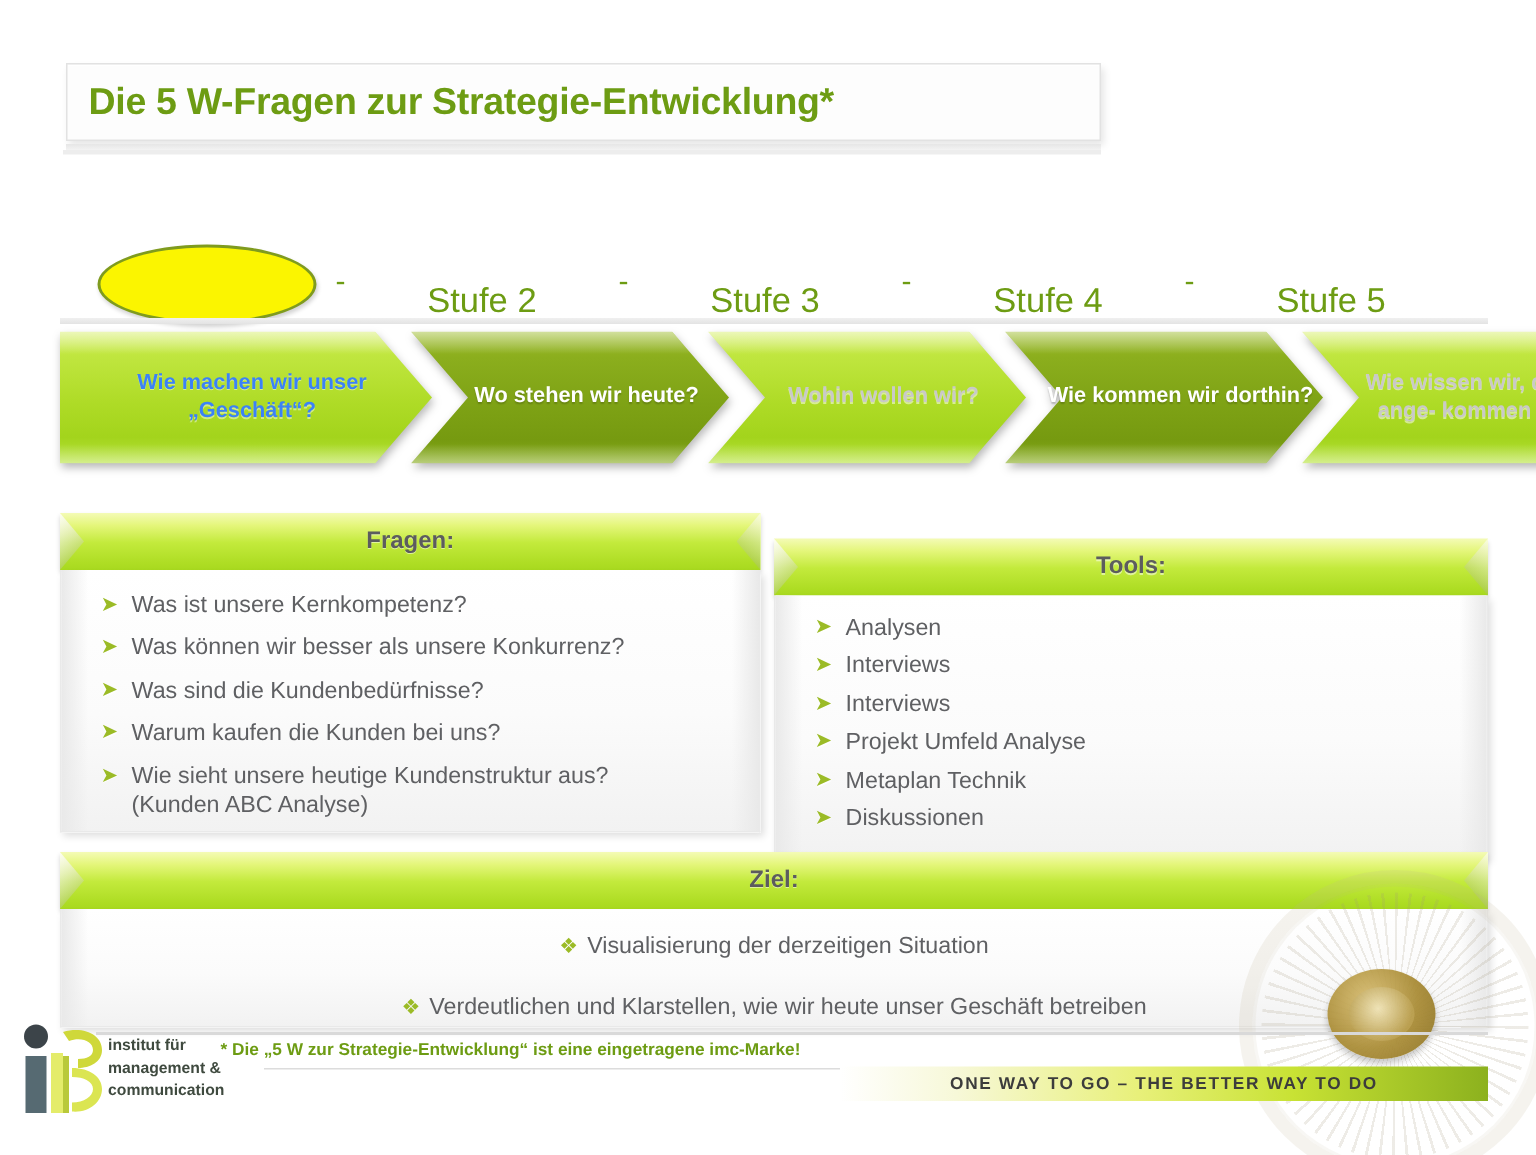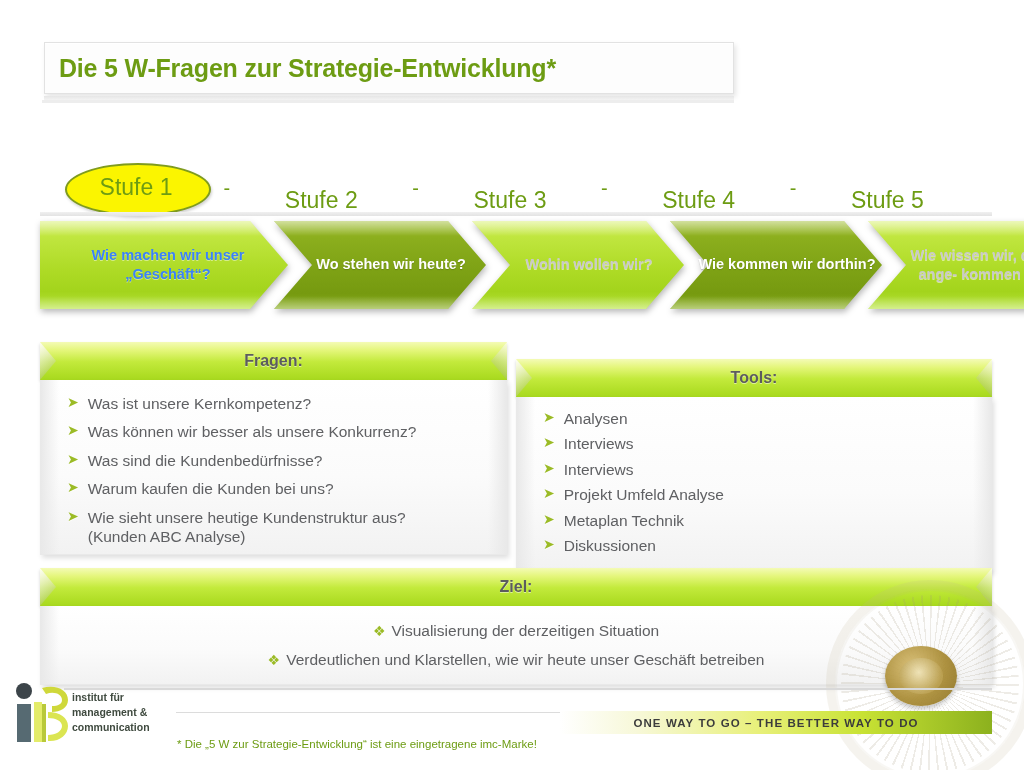--- a/index.html
+++ b/index.html
@@ -158,21 +158,21 @@
     flex:0 0 auto;
   }
   .bul-txt{white-space:pre-line;}
 
   #panel-fragen{left:40px;top:342px;width:467px;}
   #panel-tools{left:516px;top:359px;width:476px;}
   #panel-ziel{left:40px;top:568px;width:952px;}
 
   .ziel-list{position:relative;z-index:2;padding:16px 10px 16px 10px;text-align:center;}
   .ziel-row{
-    color:#5f6063;font-size:15.5px;margin-bottom:11px;
+    color:#5f6063;font-size:15.5px;margin-bottom:23px;
   }
   .ziel-row:last-child{margin-bottom:16px;}
   .ziel-ico{color:#9bbb26;margin-right:6px;font-size:14px;}
 
   
   .compass{
     position:absolute;right:-10px;bottom:-18px;width:190px;height:190px;
     border-radius:50%;
     border:9px solid rgba(190,178,150,.16);
     box-shadow:0 0 0 2px rgba(190,178,150,.10) inset;
@@ -197,22 +197,22 @@
 
   .foot-rule{
     position:absolute;left:64px;top:688px;width:928px;height:2px;
     background:#d9d9d9;
   }
   .foot-rule2{
     position:absolute;left:176px;top:712px;width:816px;height:1px;
     background:#dcdcdc;
   }
   .footnote{
-    position:absolute;left:177px;top:694px;
-    color:#6d9c13;font-size:11.5px;font-weight:normal;white-space:nowrap;margin-top:44px;
+    position:absolute;left:147px;top:694px;
+    color:#6d9c13;font-size:11.5px;font-weight:bold;white-space:nowrap;
   }
   .tagline-band{
     position:absolute;left:560px;top:711px;width:432px;height:23px;
     background:linear-gradient(90deg,#ffffff 0%,#f7f8d8 18%,#e8f07a 46%,#c8e234 70%,#8cb11e 100%);
   }
   .tagline{
     position:absolute;left:560px;top:711px;width:432px;height:23px;
     display:flex;align-items:center;justify-content:center;
     color:#3c3c3c;font-size:11.5px;font-weight:bold;letter-spacing:1.1px;
     white-space:nowrap;
@@ -242,21 +242,20 @@
     <div class="sep">-</div>
     <div class="stufe stufe-n">Stufe 2</div>
     <div class="sep">-</div>
     <div class="stufe stufe-n">Stufe 3</div>
     <div class="sep">-</div>
     <div class="stufe stufe-n">Stufe 4</div>
     <div class="sep">-</div>
     <div class="stufe stufe-n">Stufe 5</div>
   </div>
   <div class="ellipse"></div>
-  <div class="ellipse-label">Stufe 1</div>
   <div class="stufe-rule"></div>
 
   <div class="chev-band">
 
     <div class="chev first chev-light" style="left:0px;width:248px;">
       <div class="chev-inner">
         <div class="chev-base"></div>
         <div class="chev-bevel-top"></div>
         <div class="chev-bevel-bot"></div>
       </div>

